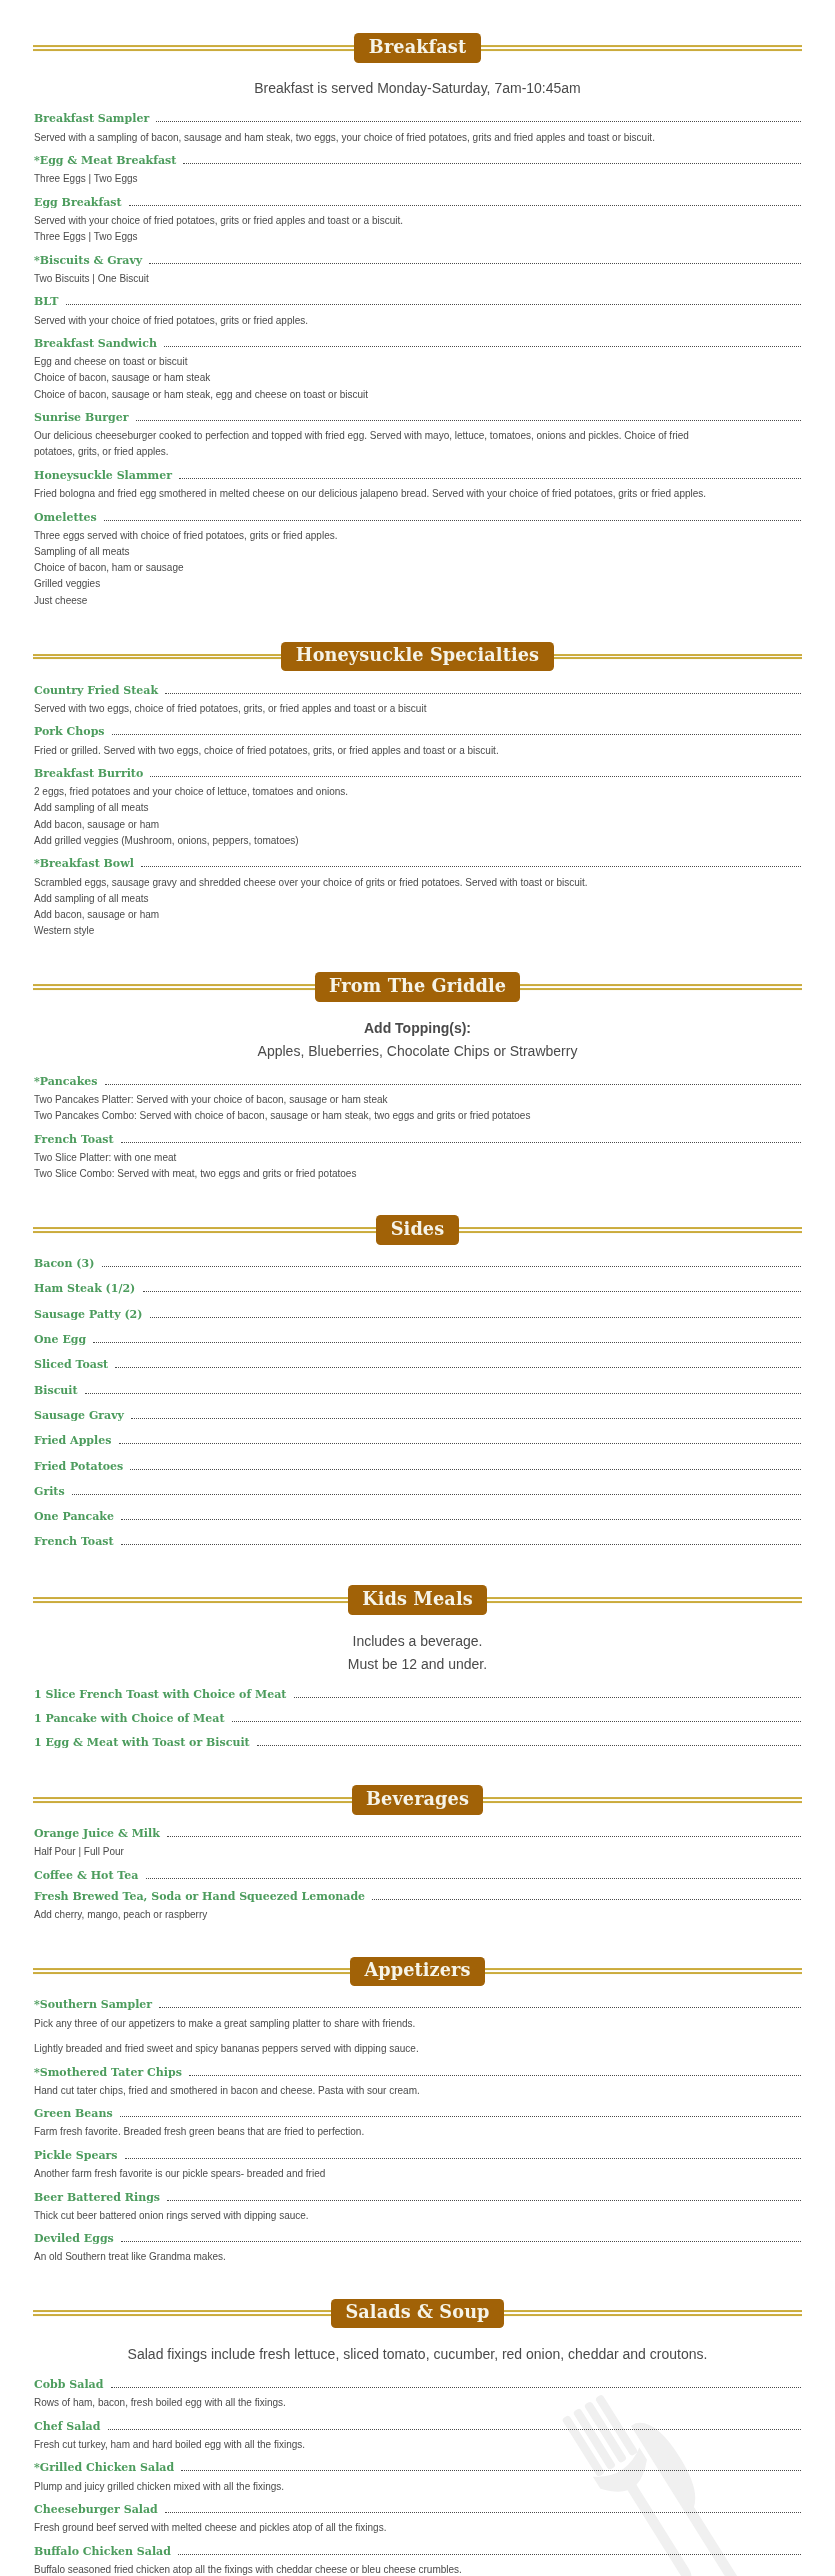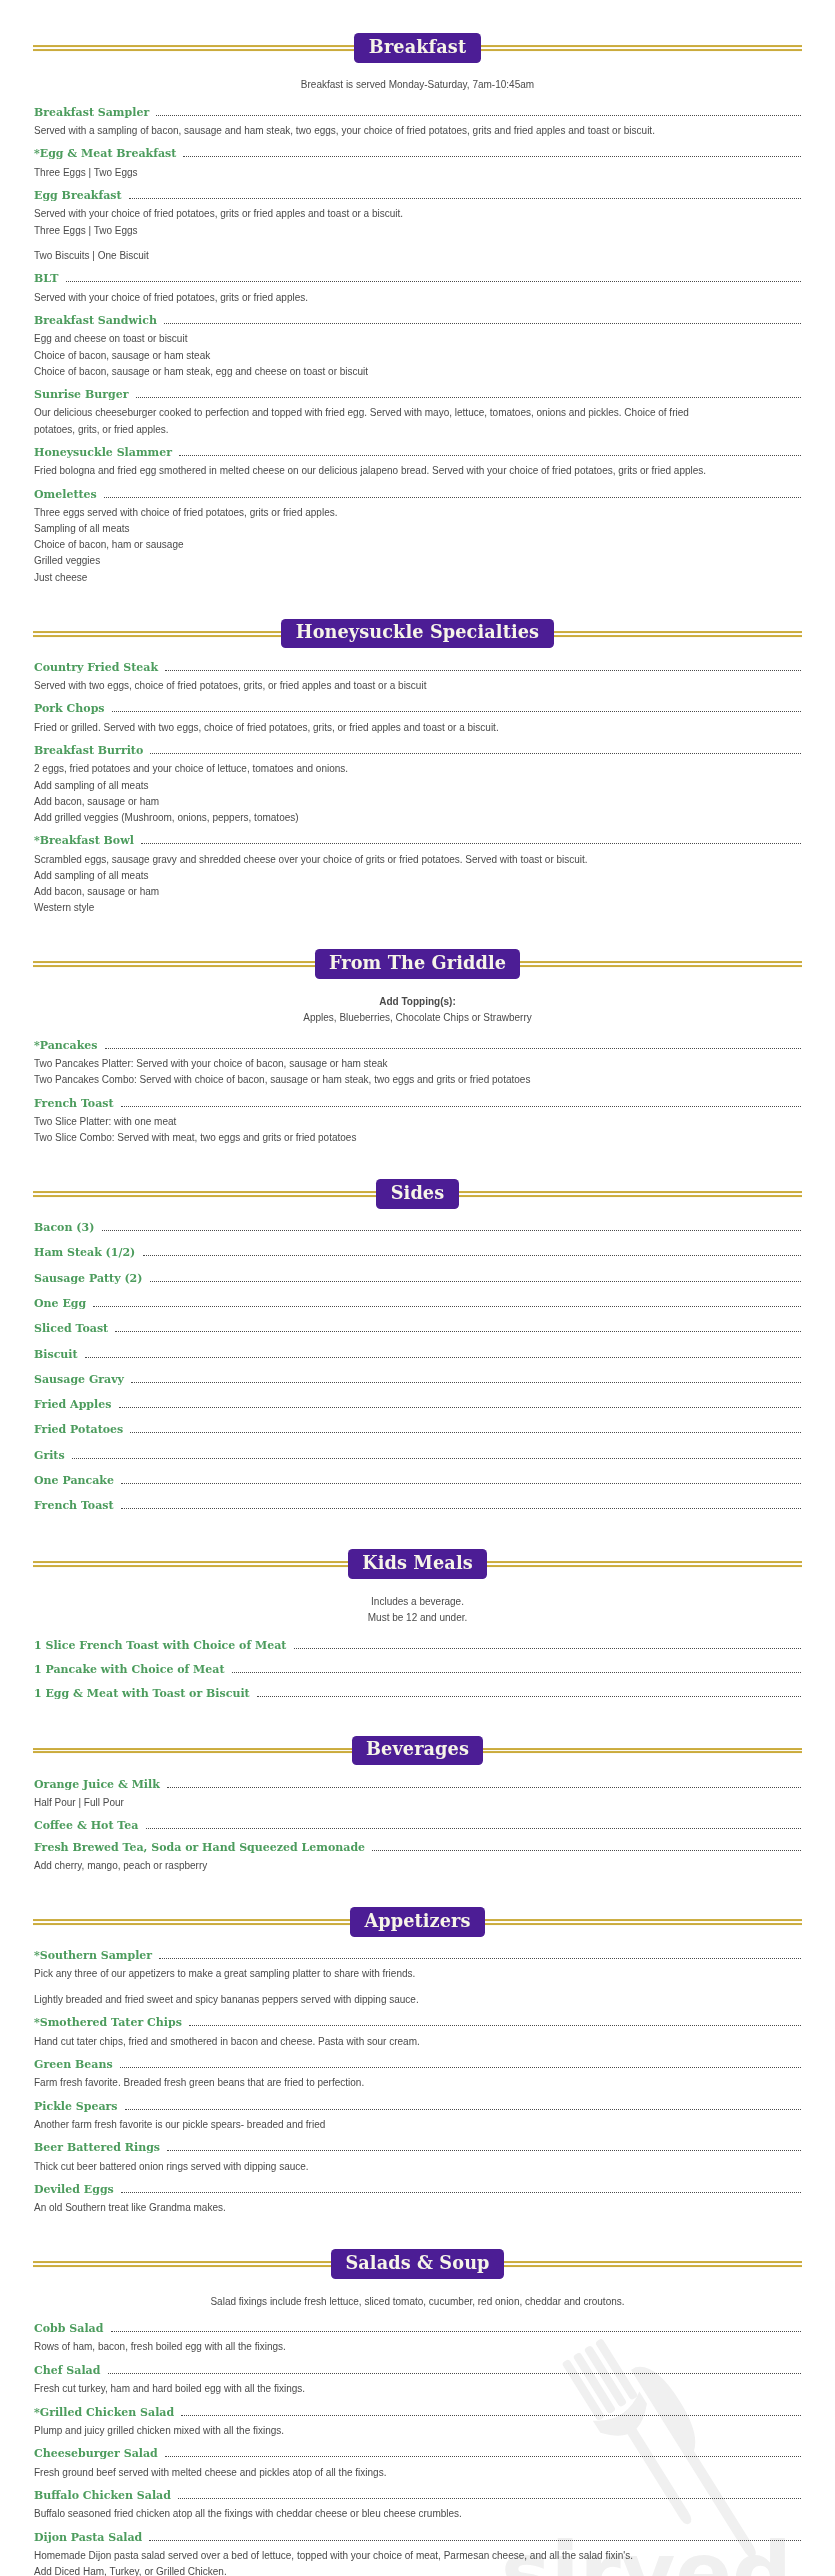--- a/index.html
+++ b/index.html
@@ -59,37 +59,37 @@
     left: 0; right: 0;
     height: 2px;
     background: #cbab3c;
   }
   .section-banner .rules .r1 { top: 0px; }
   .section-banner .rules .r2 { top: 3.9px; }
 
   .banner-pill {
     position: relative;
     z-index: 3;
-    background: #4c1d95;
+    background: #a16207;
     color: #f6f4e8;
     border-radius: 4.6px;
     padding: 4.6px 14.4px 6.5px 14.4px;
     font-family: "DejaVu Serif", "Liberation Serif", serif;
     font-weight: bold;
     font-size: 17.7px;
     line-height: 1.05;
     letter-spacing: 0.1px;
     white-space: nowrap;
     text-align: left;
   }
 
   
   .section-note {
     text-align: center;
-    font-size: 10px;
+    font-size: 14px;
     color: #4a4a4a;
     line-height: 1.65;
     margin: 9.2px 0 1.3px 0;
   }
   .section-note.bold-line { font-weight: bold; }
   .section-note-group { margin: 10.5px 0 6.5px 0; }
   .section-note-group .section-note { margin: 0; }
 
   
   .items {
@@ -192,20 +192,24 @@
             <div class="item-head">
               <div class="item-name">Egg Breakfast</div>
               <div class="leader"></div>
             </div>
             <div class="item-desc">
               <div>Served with your choice of fried potatoes, grits or fried apples and toast or a biscuit.</div>
               <div>Three Eggs | Two Eggs</div>
             </div>
           </div>
           <div class="item">
+            <div class="item-head">
+              <div class="item-name">*Biscuits &amp; Gravy</div>
+              <div class="leader"></div>
+            </div>
             <div class="item-desc">
               <div>Two Biscuits | One Biscuit</div>
             </div>
           </div>
           <div class="item">
             <div class="item-head">
               <div class="item-name">BLT</div>
               <div class="leader"></div>
             </div>
             <div class="item-desc">

